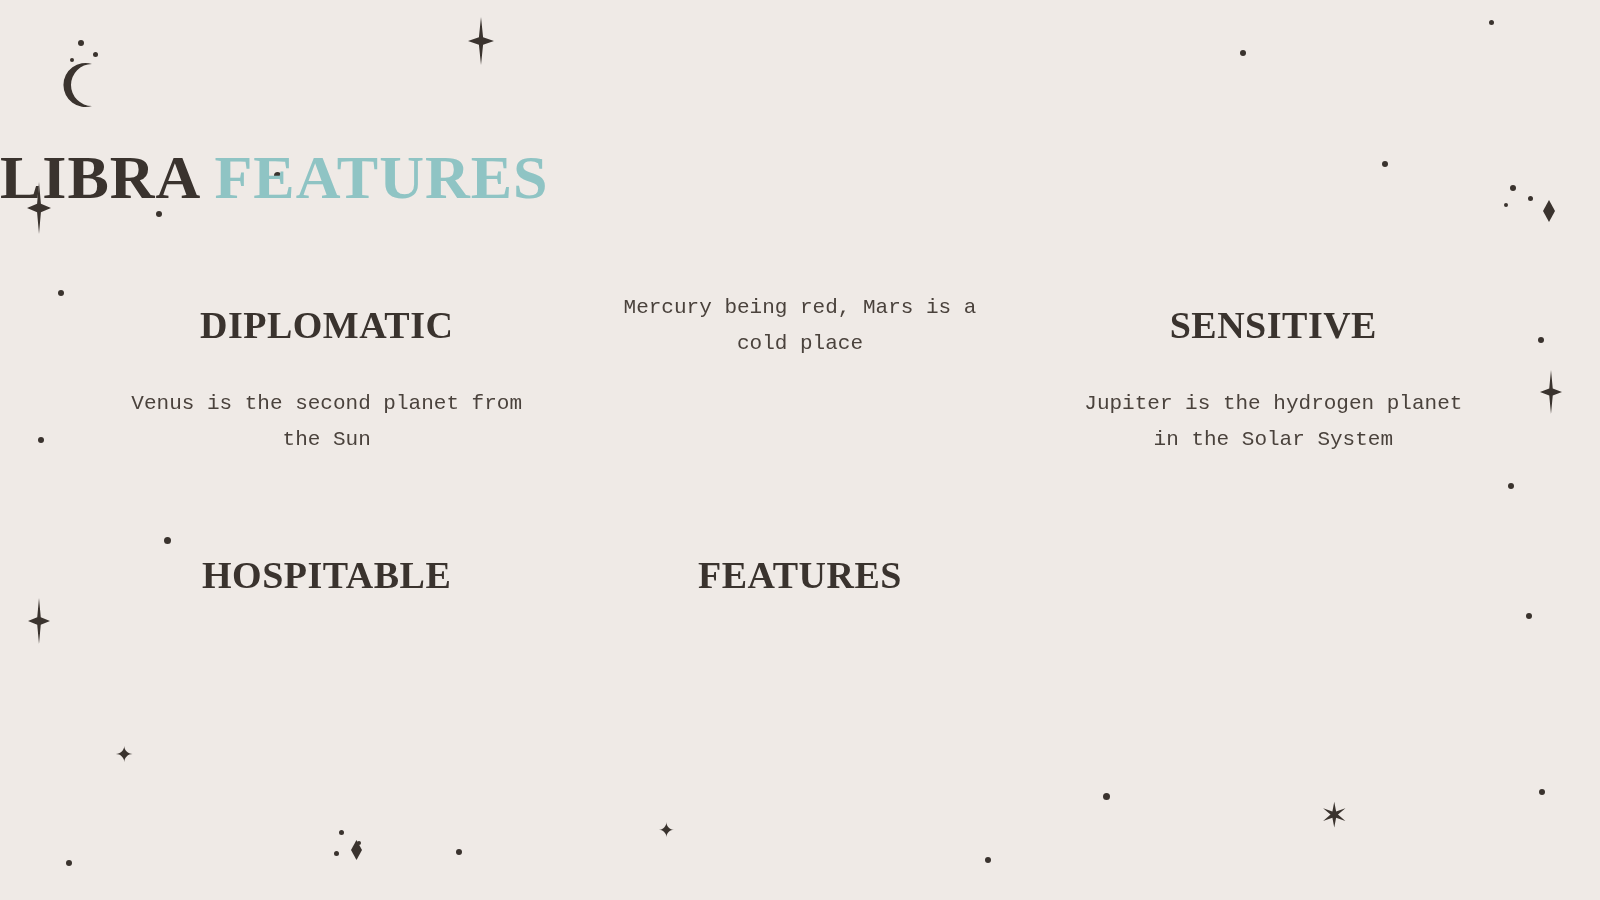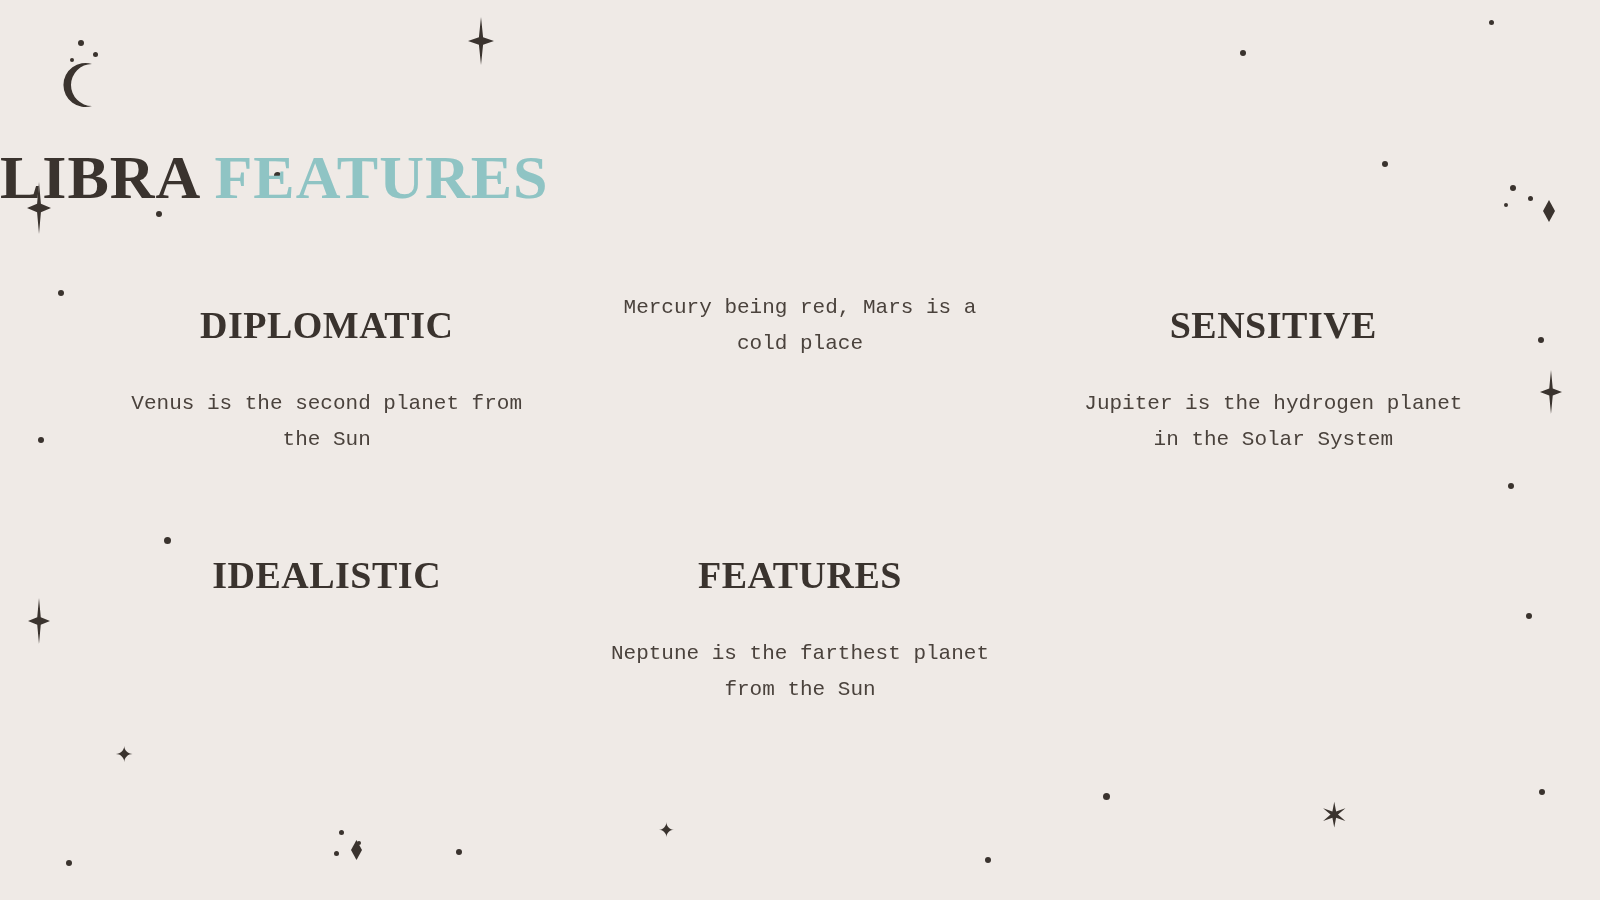--- a/index.html
+++ b/index.html
@@ -182,22 +182,21 @@
     <div class="cell">
       <p class="cell-body">Mercury being red, Mars is a cold place</p>
     </div>
 
     <div class="cell">
       <div class="cell-title">SENSITIVE</div>
       <p class="cell-body">Jupiter is the hydrogen planet in the Solar System</p>
     </div>
 
     <div class="cell">
-      <div class="cell-title">IDEALISTIC</div>
+      <div class="cell-title">HOSPITABLE</div>
     </div>
 
     <div class="cell">
       <div class="cell-title">FEATURES</div>
-      <p class="cell-body">Neptune is the farthest planet from the Sun</p>
     </div>
 
   </div>
 </div>
 
 </body></html>

